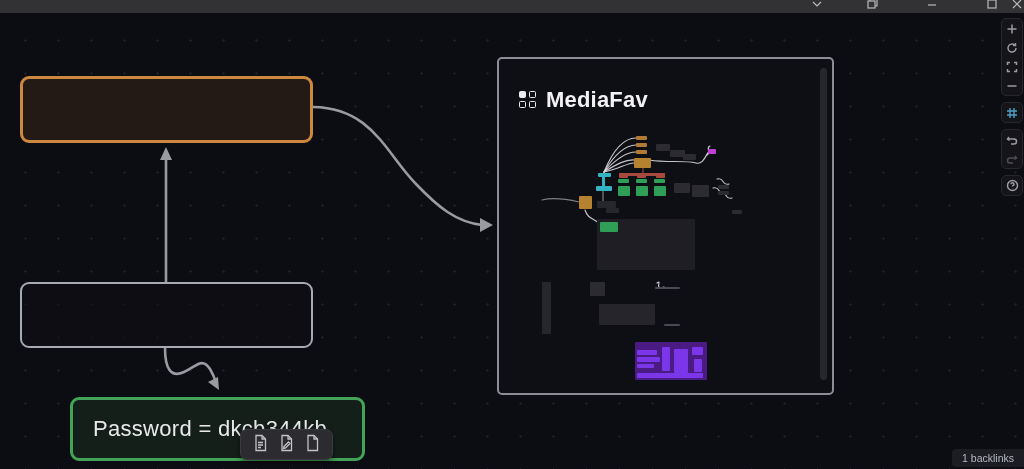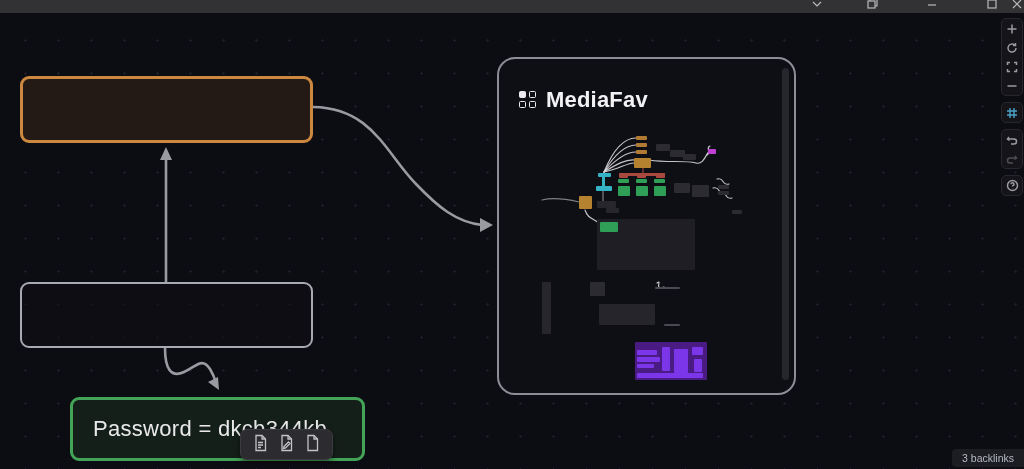--- a/index.html
+++ b/index.html
@@ -26,22 +26,22 @@
                  border:3px solid #43a357; background:#151f19;
                  display:flex; align-items:center; padding-left:20px; }
   .pw-text { color:#e9e9ec; font-size:22px; letter-spacing:.3px; white-space:nowrap; }
 
   
   #edges { position:absolute; left:0; top:0; z-index:4; pointer-events:none; }
   #edges path { stroke:#9a9aa1; stroke-width:2.6; fill:none; }
   #edges polygon { fill:#9a9aa1; }
 
   
-  .mediafav { position:absolute; left:497px; top:57px; width:299px; height:338px;
-              border:2px solid #8c8d95; border-radius:18px; background:#0e0e15;
+  .mediafav { position:absolute; left:497px; top:57px; width:337px; height:338px;
+              border:2px solid #8c8d95; border-radius:5px; background:#0e0e15;
               z-index:3; overflow:hidden; }
   .mf-header { position:absolute; left:20px; top:28px; display:flex;
                align-items:center; gap:9px; }
   .grp-icon { width:18px; height:18px; display:grid;
               grid-template-columns:7px 7px; grid-template-rows:7px 7px; gap:3px; }
   .grp-icon span { border:1.6px solid #eceaee; border-radius:1.5px; }
   .grp-icon span.f { background:#eceaee; }
   .mf-title { color:#f2f1f4; font-size:22px; font-weight:bold; letter-spacing:.2px; }
   .mf-scroll { position:absolute; right:5px; top:9px; width:7px; height:312px;
                background:#26262d; border-radius:4px; }
@@ -279,16 +279,16 @@
         <svg width="13" height="13" viewBox="0 0 13 13">
             <circle cx="6.5" cy="6.5" r="5"></circle>
             <path d="M5 5.2 a1.5 1.5 0 1 1 2 1.4 c-.5.2-.5.6-.5 1"></path>
             <path d="M6.5 9.3 v.3"></path>
           </svg>
         </div>
     </div>
   </div>
 
   <div class="backlinks">
-    <span>3 backlinks</span>
+    <span>1 backlinks</span>
   </div>
 
 </div>
 
 </body></html>

